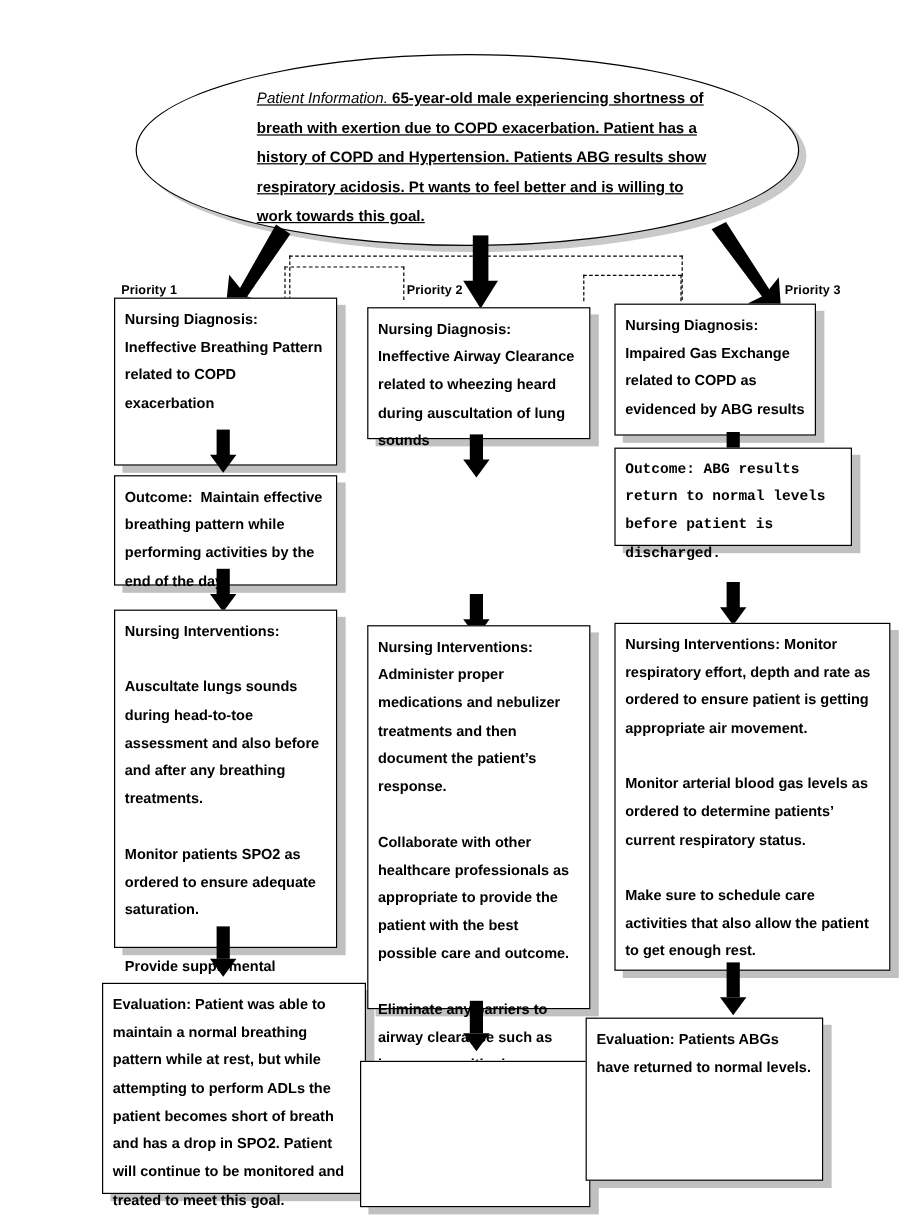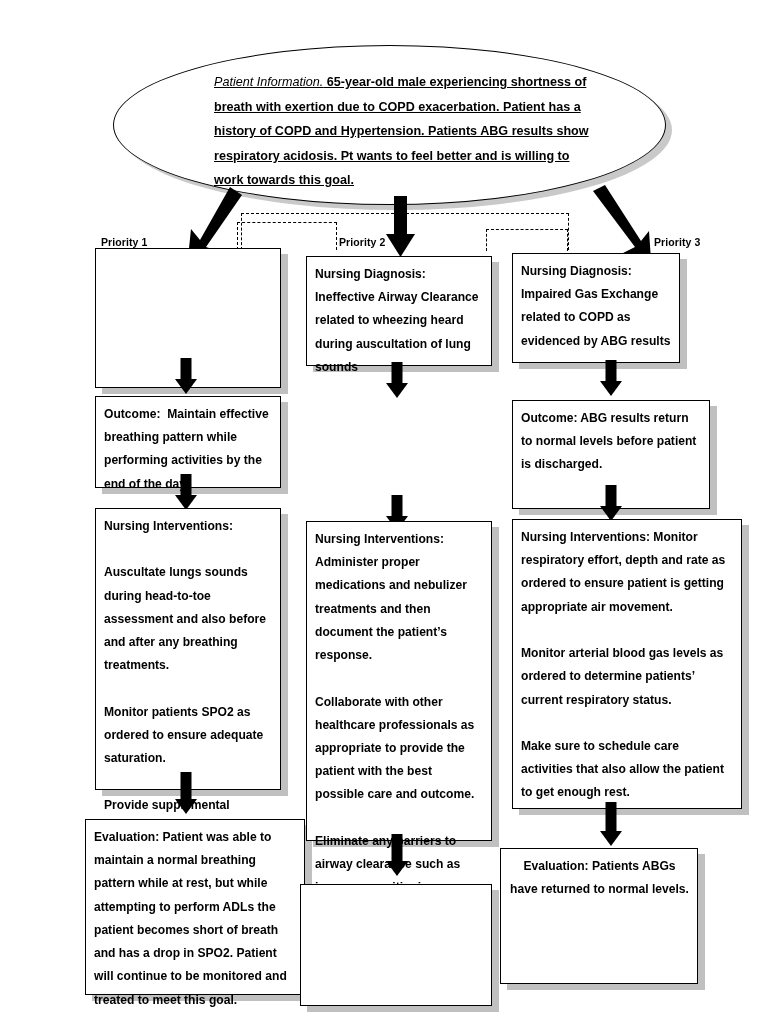--- a/index.html
+++ b/index.html
@@ -175,20 +175,21 @@
 
   <div class="dashed-rect" style="left:237px; top:222px; width:100px; height:28px;"></div>
   <div class="dashed-rect" style="left:241px; top:213px; width:328px; height:37px;"></div>
   <div class="dashed-rect" style="left:486px; top:229px; width:82px; height:22px;"></div>
 
   <div class="priority-label" style="left:101px; top:236px;">Priority 1</div>
 
   <div class="fbox" style="left:95px; top:248px; width:186px; height:140px;">
     <div class="shadow"></div>
     <div class="body"></div>
+    <div class="txt">Nursing Diagnosis: Ineffective Breathing Pattern related to COPD exacerbation</div>
   </div>
 
   <div class="darrow" style="left:175px; top:358px; width:22px; height:36px;">
     <div class="stem" style="height:23px;"></div>
     <div class="head"></div>
   </div>
 
   <div class="fbox" style="left:95px; top:396px; width:186px; height:92px;">
     <div class="shadow"></div>
     <div class="body"></div>
@@ -268,21 +269,21 @@
     <div class="shadow"></div>
     <div class="body"></div>
     <div class="txt">Nursing Diagnosis: Impaired Gas Exchange related to COPD as evidenced by ABG results</div>
   </div>
 
   <div class="darrow" style="left:600px; top:360px; width:22px; height:36px;">
     <div class="stem" style="height:23px;"></div>
     <div class="head"></div>
   </div>
 
-  <div class="fbox" style="left:512px; top:400px; width:198px; height:109px;">
+  <div class="fbox" style="left:512px; top:373px; width:198px; height:82px;font-family:Liberation Mono, monospace;">
     <div class="shadow"></div>
     <div class="body"></div>
     <div class="txt">Outcome: ABG results return to normal levels before patient is discharged.</div>
   </div>
 
   <div class="darrow" style="left:600px; top:485px; width:22px; height:36px;">
     <div class="stem" style="height:23px;"></div>
     <div class="head"></div>
   </div>
 
@@ -294,19 +295,19 @@
 Monitor arterial blood gas levels as ordered to determine patients’ current respiratory status.
 
 Make sure to schedule care activities that also allow the patient to get enough rest.</div>
   </div>
 
   <div class="darrow" style="left:600px; top:802px; width:22px; height:44px;">
     <div class="stem" style="height:29px;"></div>
     <div class="head"></div>
   </div>
 
-  <div class="fbox" style="left:500px; top:848px; width:198px; height:136px;text-align:center;">
+  <div class="fbox" style="left:488px; top:848px; width:198px; height:136px;">
     <div class="shadow"></div>
     <div class="body"></div>
     <div class="txt">Evaluation: Patients ABGs have returned to normal levels.</div>
   </div>
 
 </div>
 
 </body></html>

